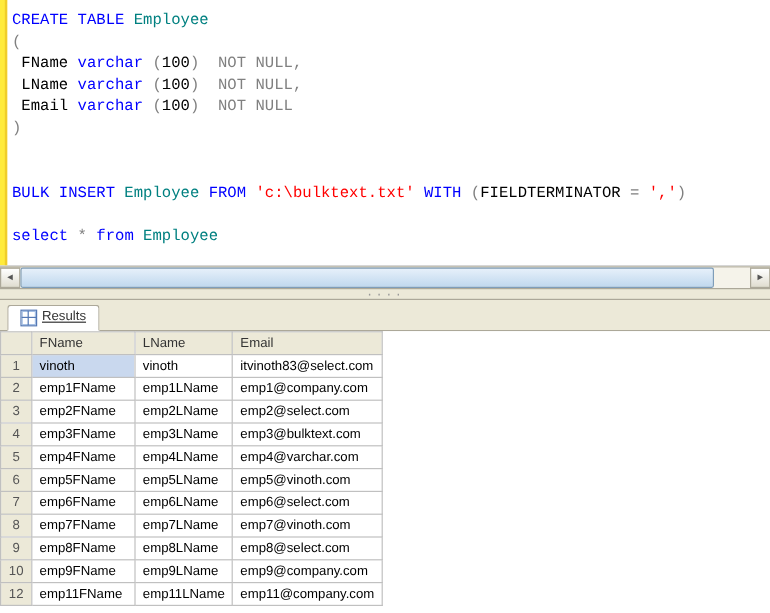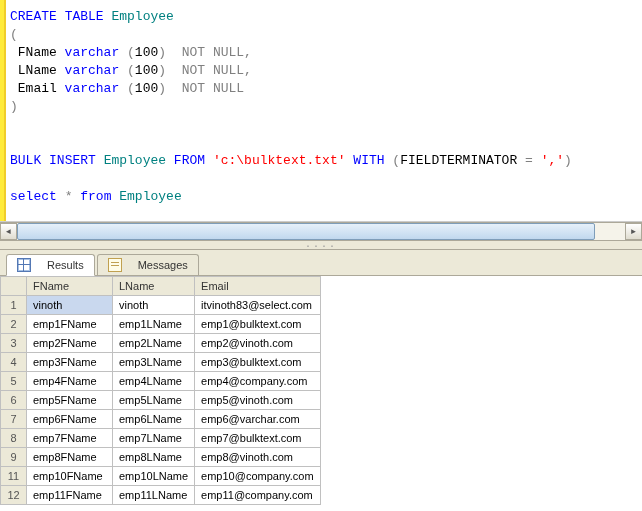--- a/index.html
+++ b/index.html
@@ -90,29 +90,29 @@
       align-items: flex-end;
       background: #ece9d8;
       height: 26px;
       padding-left: 6px;
       border-bottom: 1px solid #aca899;
       font-family: Tahoma, sans-serif;
       font-size: 11px;
     }
     .tab {
       display: flex;
-      align-items: center;
-      gap: 16px;
+      gap: 4px;
       padding: 3px 10px;
       background: #ece9d8;
       border: 1px solid #aca899;
       border-bottom: none;
       border-radius: 3px 3px 0 0;
       margin-right: 2px;
       color: #333;
+      text-decoration: underline;
     }
     .tab.active {
       background: #fff;
       border-bottom: 1px solid #fff;
       margin-bottom: -1px;
     }
     .tab-icon {
       width: 14px;
       height: 14px;
       display: inline-block;
@@ -207,24 +207,20 @@
   </div>
   <div class="hscroll-btn">►</div>
 </div>
 
 <div class="splitter"></div>
 
 <div class="tabs">
   <div class="tab active">
     <span class="tab-icon icon-grid"></span>
     <span>Results</span>
-  </div>
-  <div class="tab">
-    <span class="tab-icon icon-msg"></span>
-    <span>Messages</span>
   </div>
 </div>
 
 <div class="grid-wrap">
   <table class="grid">
     <thead>
       <tr>
         <th class="corner"></th>
         <th class="col-fname">FName</th>
         <th class="col-lname">LName</th>
@@ -235,69 +231,69 @@
         <tr>
           <td class="rowhead">1</td>
           <td class="col-fname selected-cell">vinoth</td>
           <td class="col-lname">vinoth</td>
           <td class="col-email">itvinoth83@select.com</td>
         </tr>
         <tr>
           <td class="rowhead">2</td>
           <td class="col-fname">emp1FName</td>
           <td class="col-lname">emp1LName</td>
-          <td class="col-email">emp1@bulktext.com</td>
+          <td class="col-email">emp1@company.com</td>
         </tr>
         <tr>
           <td class="rowhead">3</td>
           <td class="col-fname">emp2FName</td>
           <td class="col-lname">emp2LName</td>
-          <td class="col-email">emp2@vinoth.com</td>
+          <td class="col-email">emp2@select.com</td>
         </tr>
         <tr>
           <td class="rowhead">4</td>
           <td class="col-fname">emp3FName</td>
           <td class="col-lname">emp3LName</td>
           <td class="col-email">emp3@bulktext.com</td>
         </tr>
         <tr>
           <td class="rowhead">5</td>
           <td class="col-fname">emp4FName</td>
           <td class="col-lname">emp4LName</td>
-          <td class="col-email">emp4@company.com</td>
+          <td class="col-email">emp4@varchar.com</td>
         </tr>
         <tr>
           <td class="rowhead">6</td>
           <td class="col-fname">emp5FName</td>
           <td class="col-lname">emp5LName</td>
           <td class="col-email">emp5@vinoth.com</td>
         </tr>
         <tr>
           <td class="rowhead">7</td>
           <td class="col-fname">emp6FName</td>
           <td class="col-lname">emp6LName</td>
-          <td class="col-email">emp6@varchar.com</td>
+          <td class="col-email">emp6@select.com</td>
         </tr>
         <tr>
           <td class="rowhead">8</td>
           <td class="col-fname">emp7FName</td>
           <td class="col-lname">emp7LName</td>
-          <td class="col-email">emp7@bulktext.com</td>
+          <td class="col-email">emp7@vinoth.com</td>
         </tr>
         <tr>
           <td class="rowhead">9</td>
           <td class="col-fname">emp8FName</td>
           <td class="col-lname">emp8LName</td>
-          <td class="col-email">emp8@vinoth.com</td>
-        </tr>
-        <tr>
-          <td class="rowhead">11</td>
-          <td class="col-fname">emp10FName</td>
-          <td class="col-lname">emp10LName</td>
-          <td class="col-email">emp10@company.com</td>
+          <td class="col-email">emp8@select.com</td>
+        </tr>
+        <tr>
+          <td class="rowhead">10</td>
+          <td class="col-fname">emp9FName</td>
+          <td class="col-lname">emp9LName</td>
+          <td class="col-email">emp9@company.com</td>
         </tr>
         <tr>
           <td class="rowhead">12</td>
           <td class="col-fname">emp11FName</td>
           <td class="col-lname">emp11LName</td>
           <td class="col-email">emp11@company.com</td>
         </tr>
       </tbody>
   </table>
 </div>

